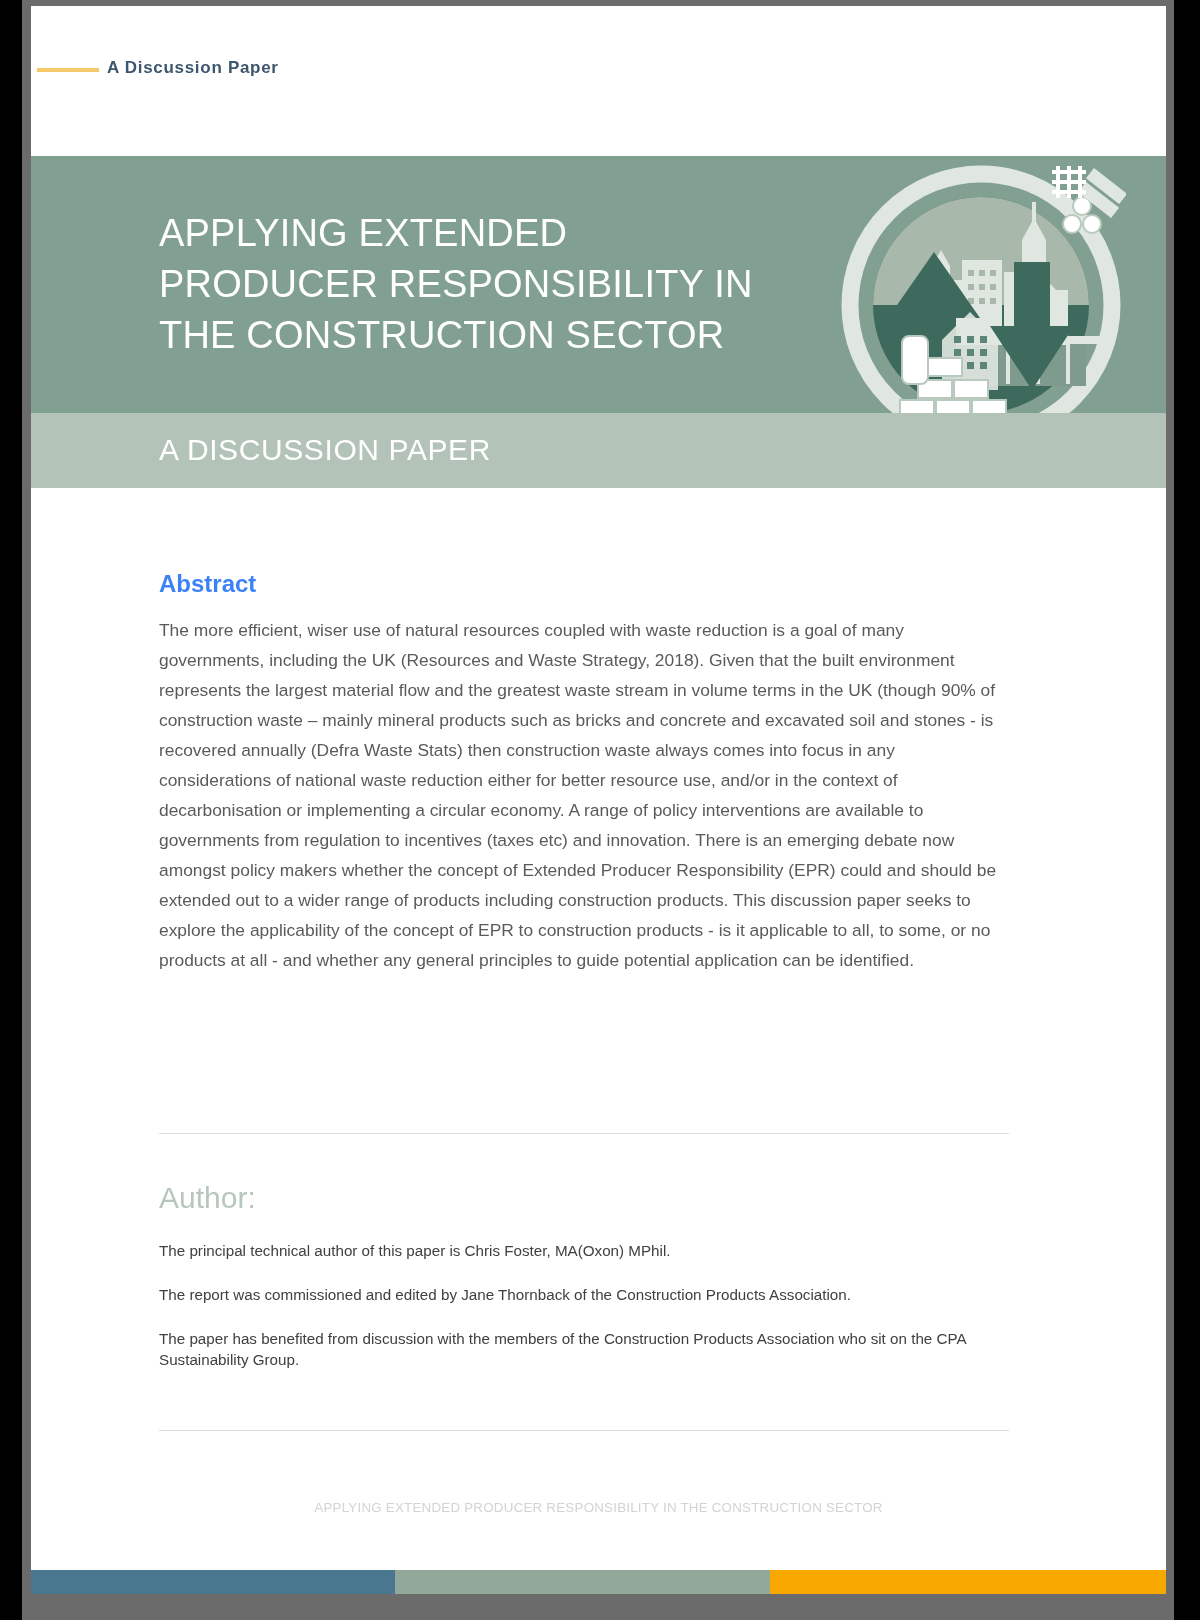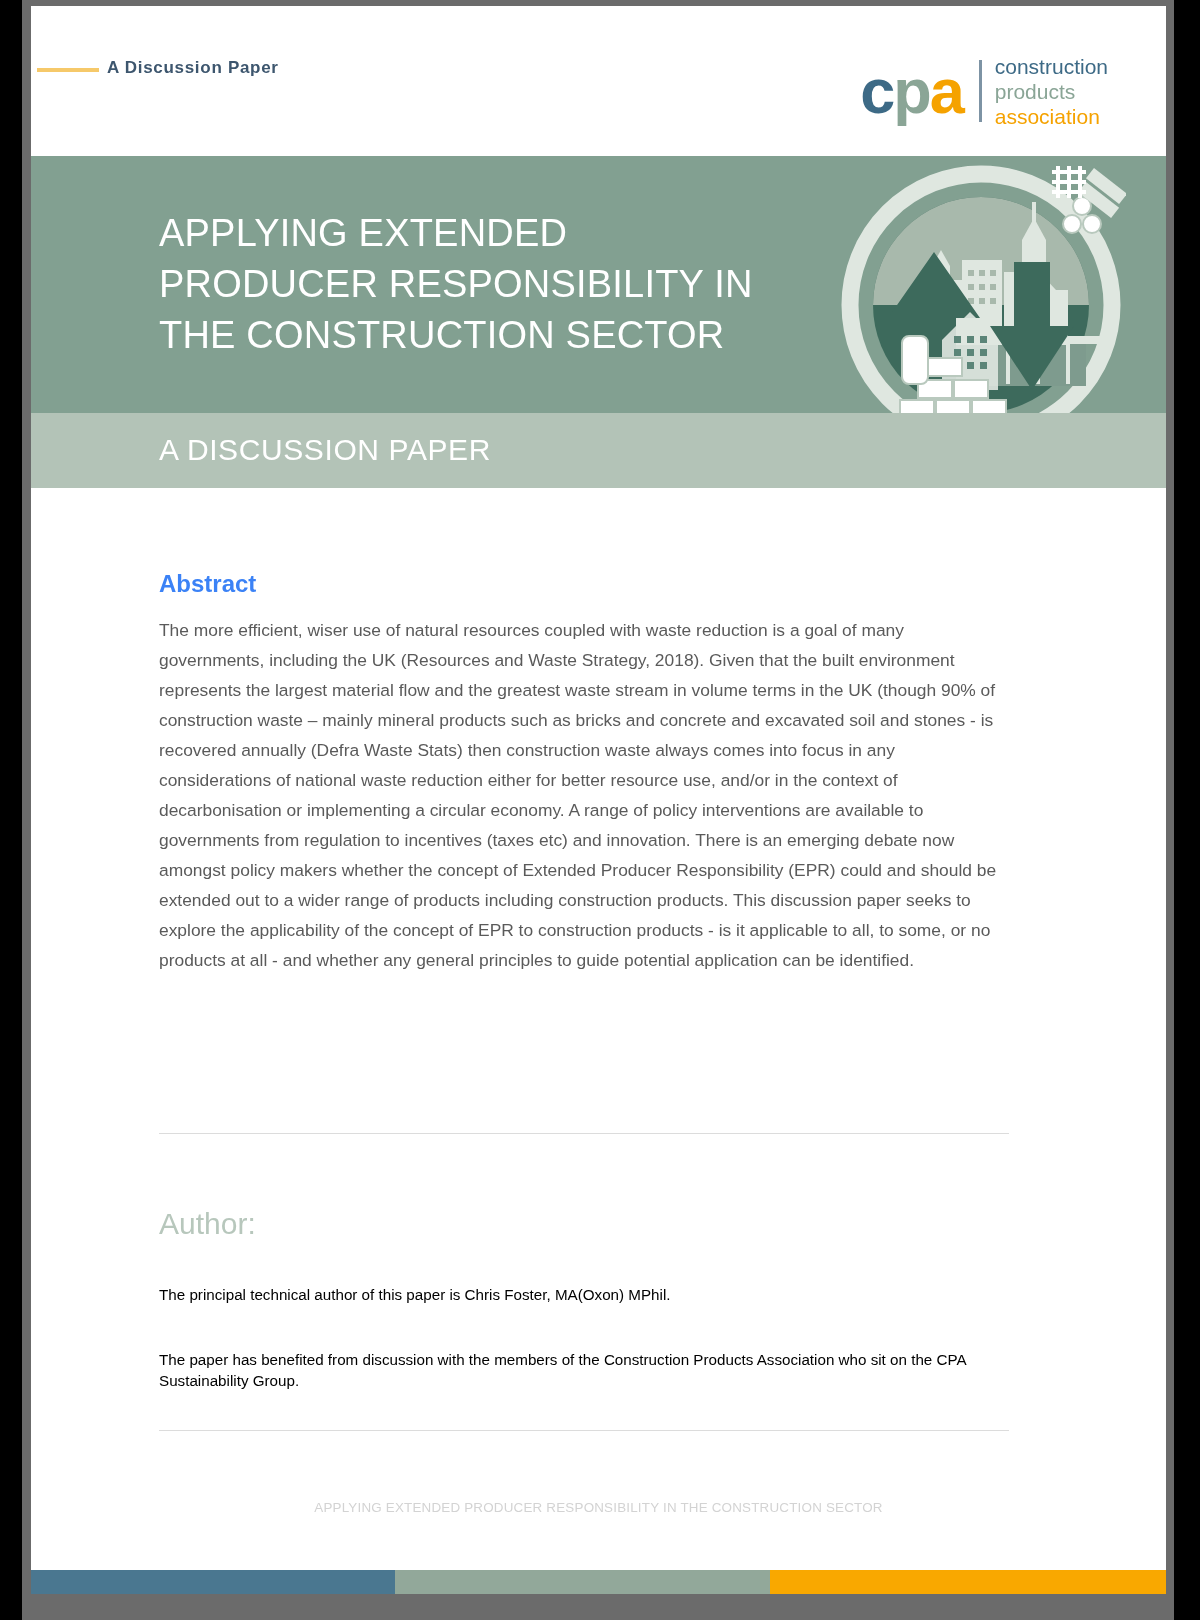--- a/index.html
+++ b/index.html
@@ -204,37 +204,35 @@
   .divider-bottom { top: 942px; }
 
   .author-heading {
     position: absolute;
     left: 128px;
     top: 693px;
     font-size: 30px;
     color: #b7c7bc;
     font-weight: normal;
     font-family: "Liberation Sans", sans-serif;
-    margin-top: 26px;
   }
 
   .author-lines {
     position: absolute;
     left: 128px;
     top: 752px;
     width: 855px;
   }
 
   .author-line {
     font-size: 15.2px;
     line-height: 21px;
-    color: #000000;
+    color: #404040;
     margin-bottom: 23px;
     font-family: "Liberation Sans", sans-serif;
-    margin-top: 44px;
   }
 
   .footer-text {
     position: absolute;
     left: 0;
     top: 1012px;
     width: 100%;
     text-align: center;
     font-size: 13.4px;
     letter-spacing: 0.2px;
@@ -260,31 +258,20 @@
 
 <div class="viewport">
   <div class="page-shadow"></div>
 
   <div class="page">
 
     <div class="doc-header">
       <div class="header-rule"></div>
       <div class="header-kicker">A Discussion Paper</div>
 
-      <div class="logo">
-        <div class="logo-mark">
-          <span class="logo-c">c</span><span class="logo-p">p</span><span class="logo-a">a</span>
-        </div>
-        <div class="logo-divider"></div>
-        <div class="logo-words">
-          <span class="logo-word-1">construction</span>
-          <span class="logo-word-2">products</span>
-          <span class="logo-word-3">association</span>
-        </div>
-      </div>
     </div>
 
     <div class="hero">
       <h1 class="hero-title">APPLYING EXTENDED PRODUCER RESPONSIBILITY IN THE CONSTRUCTION SECTOR</h1>
 
       <svg class="hero-graphic" viewBox="0 0 290 320">
 
         <circle cx="145" cy="165" r="131" fill="none" stroke="#dfe7e0" stroke-width="17"></circle>
 
         <circle cx="145" cy="165" r="108" fill="#3d6a5c"></circle>
@@ -387,20 +374,21 @@
     <div class="body-area">
       <h2 class="abstract-heading">Abstract</h2>
       <p class="abstract-body">The more efficient, wiser use of natural resources coupled with waste reduction is a goal of many governments, including the UK (Resources and Waste Strategy, 2018).  Given that the built environment represents the largest material flow and the greatest waste stream in volume terms in the UK (though 90% of construction waste – mainly mineral products such as bricks and concrete and excavated soil and stones - is recovered annually (Defra Waste Stats) then construction waste always comes into focus in any considerations of national waste reduction either for better resource use, and/or in the context of decarbonisation or implementing a circular economy. A range of policy interventions are available to governments from regulation to incentives (taxes etc) and innovation. There is an emerging debate now amongst policy makers whether the concept of Extended Producer Responsibility (EPR) could and should be extended out to a wider range of products including construction products. This discussion paper seeks to explore the applicability of the concept of EPR to construction products - is it applicable to all, to some, or no products at all - and whether any general principles to guide potential application can be identified.</p>
 
       <div class="divider divider-top"></div>
 
       <h2 class="author-heading">Author:</h2>
 
       <div class="author-lines">
         <p class="author-line">The principal technical author of this paper is Chris Foster, MA(Oxon) MPhil.</p>
+        <p class="author-line">The report was commissioned and edited by Jane Thornback of the Construction Products Association.</p>
         <p class="author-line"> The paper has benefited from discussion with the members of the Construction Products Association who sit on the CPA Sustainability Group.</p>
       </div>
 
       <div class="divider divider-bottom"></div>
 
       <div class="footer-text">APPLYING EXTENDED PRODUCER RESPONSIBILITY IN THE CONSTRUCTION SECTOR</div>
     </div>
 
     <div class="bottom-bars">
       <div class="bar-blue"></div>

